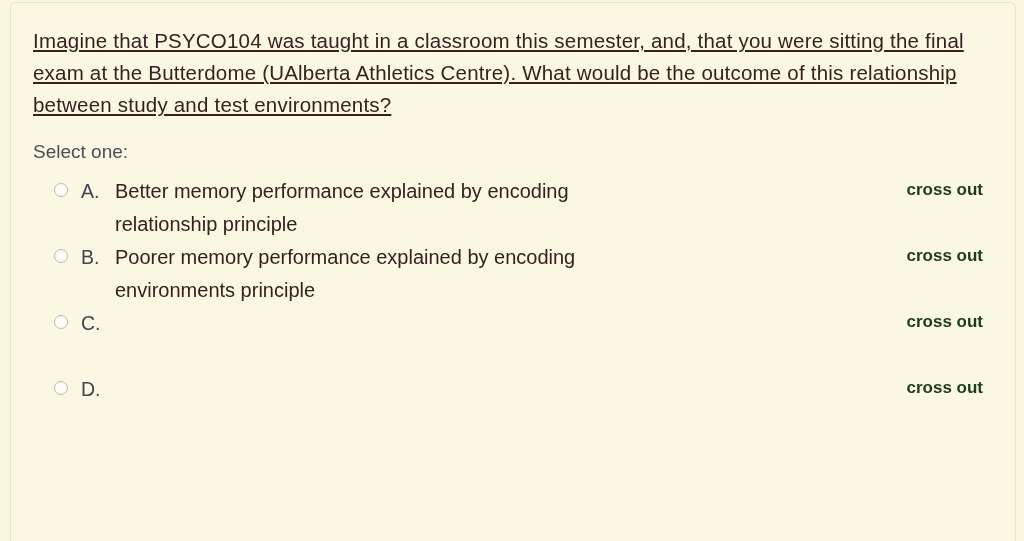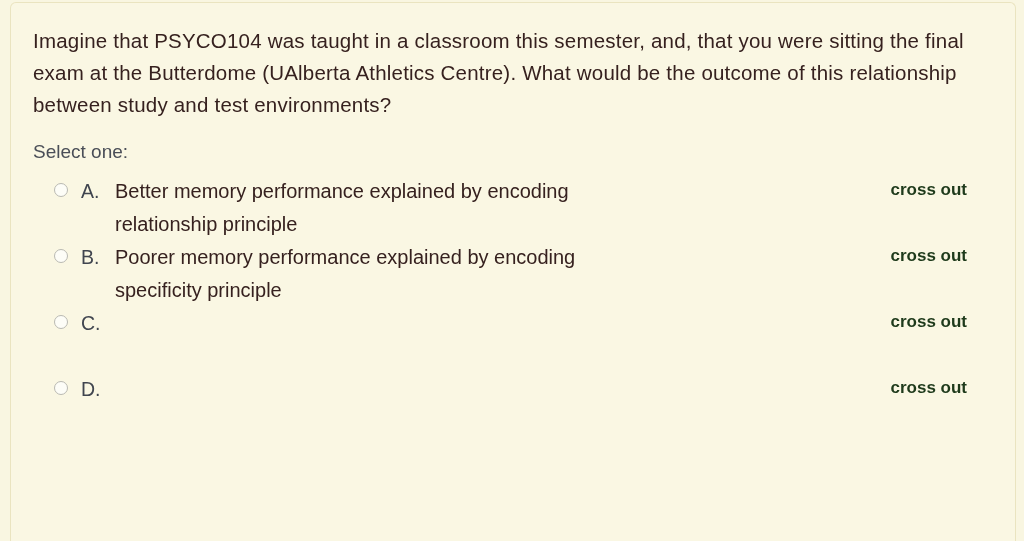--- a/index.html
+++ b/index.html
@@ -32,20 +32,21 @@
   }
 
   .question-text {
     color: #36211f;
     font-size: 20.5px;
     line-height: 32px;
     letter-spacing: 0.01em;
     max-width: 972px;
     margin: 0;
     font-weight: 400;
+    text-decoration: underline;
   }
 
   .select-one {
     color: #4a4e57;
     font-size: 19px;
     line-height: 24px;
     margin-bottom: 0;
     font-weight: 400;
   }
 
@@ -91,21 +92,21 @@
     flex: 0 1 auto;
     color: #36211f;
     font-size: 20px;
     line-height: 33px;
     max-width: 470px;
     font-weight: 400;
   }
 
   .cross-out {
     position: absolute;
-    right: 24px;
+    right: 8px;
     top: 5px;
     color: #1e3a1b;
     font-size: 17px;
     line-height: 20px;
     font-weight: 600;
     cursor: pointer;
     white-space: nowrap;
   }
 </style>
 </head>
@@ -127,21 +128,21 @@
         <span class="answer-letter">A.</span>
         <span class="answer-text">Better memory performance explained by encoding relationship principle</span>
         <span class="cross-out">cross out</span>
       </div>
 
       <div class="answer-row">
         <span class="radio-wrap">
           <span class="radio-btn"></span>
         </span>
         <span class="answer-letter">B.</span>
-        <span class="answer-text">Poorer memory performance explained by encoding specificity principle</span>
+        <span class="answer-text">Poorer memory performance explained by encoding environments principle</span>
         <span class="cross-out">cross out</span>
       </div>
 
       <div class="answer-row">
         <span class="radio-wrap">
           <span class="radio-btn"></span>
         </span>
         <span class="answer-letter">C.</span>
         <span class="cross-out">cross out</span>
       </div>

